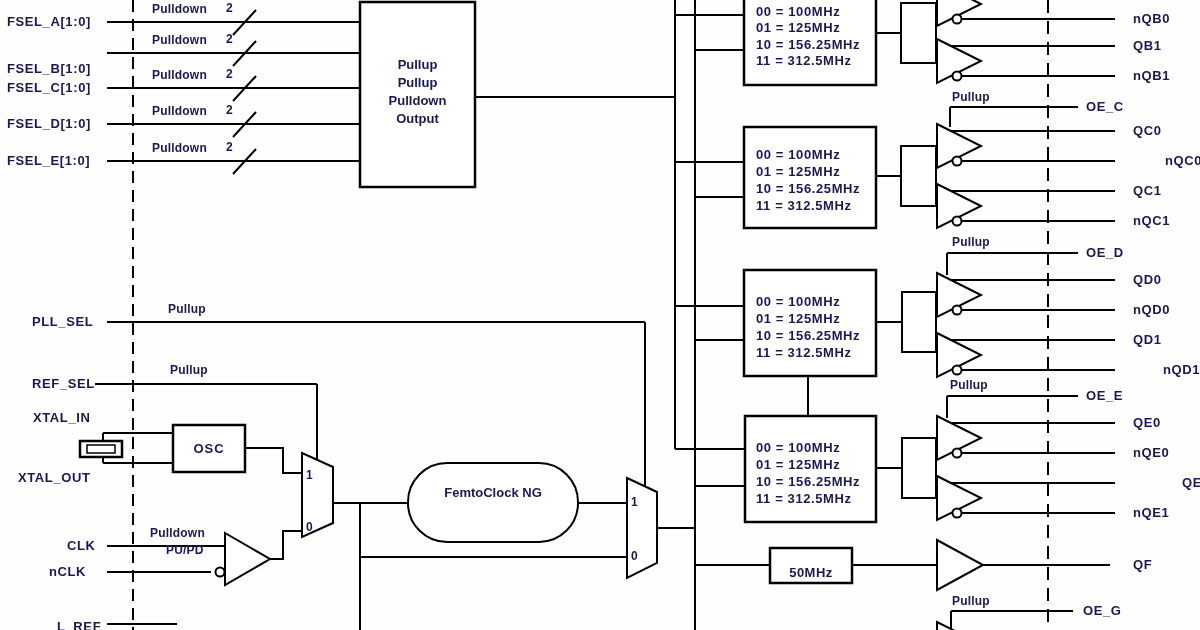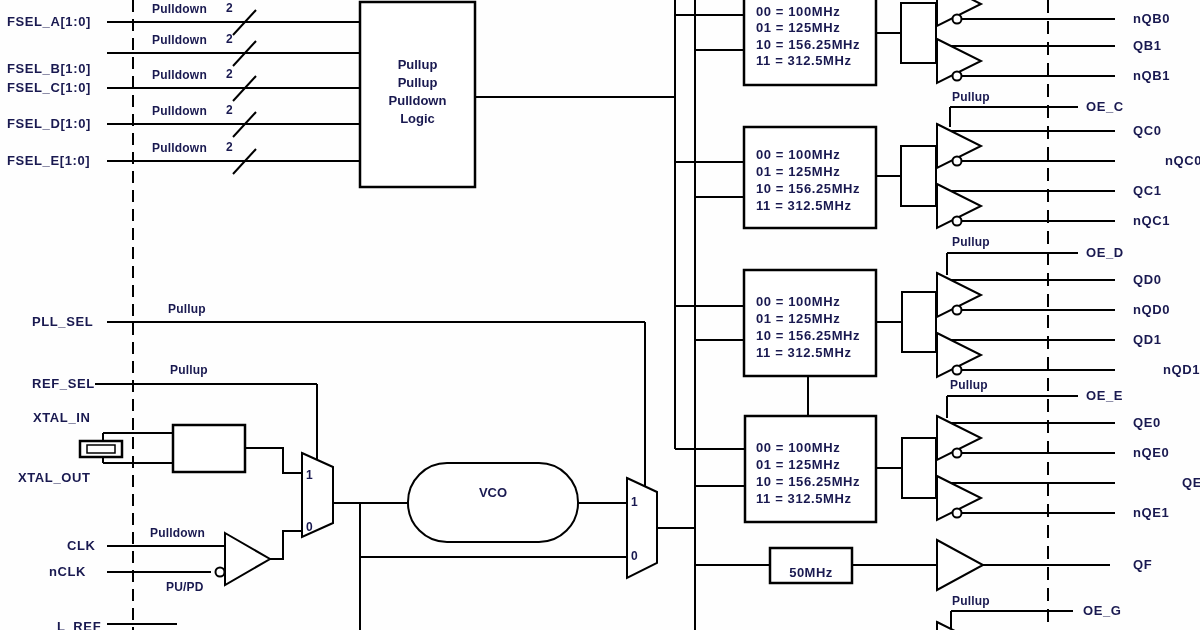--- a/index.html
+++ b/index.html
@@ -122,30 +122,31 @@
 <div class="lbl ann" style="left:152px;top:105px">Pulldown</div>
 <div class="lbl ann" style="left:152px;top:142px">Pulldown</div>
 <div class="lbl ann" style="left:226px;top:2px">2</div>
 <div class="lbl ann" style="left:226px;top:33px">2</div>
 <div class="lbl ann" style="left:226px;top:68px">2</div>
 <div class="lbl ann" style="left:226px;top:104px">2</div>
 <div class="lbl ann" style="left:226px;top:141px">2</div>
 <div class="lbl ann" style="left:168px;top:303px">Pullup</div>
 <div class="lbl ann" style="left:170px;top:364px">Pullup</div>
 <div class="lbl ann" style="left:150px;top:527px">Pulldown</div>
-<div class="lbl ann" style="left:166px;top:581px">PU/PD</div>
+<div class="lbl ann" style="left:166px;top:544px">PU/PD</div>
 
 <div class="blocktext" style="left:360px;top:56px;width:115px;font-size:13px;line-height:18px">
   <div>Pullup</div>
   <div>Pullup</div>
   <div>Pulldown</div>
-  <div>Logic</div>
+  <div>Output</div>
 </div>
+<div class="blocktext ctr" style="left:173px;top:425px;width:72px;height:47px;font-size:13px;letter-spacing:1px">OSC</div>
 <div class="blocktext" style="left:408px;top:484px;width:170px;font-size:13px;line-height:18px">
-  <div>VCO</div>
+  <div>FemtoClock NG</div>
 </div>
 <div class="blocktext ctr" style="left:770px;top:548px;width:82px;height:48px;font-size:13px;letter-spacing:0.5px">50MHz</div>
 
 <div class="lbl muxnum" style="left:306px;top:469px">1</div>
 <div class="lbl muxnum" style="left:306px;top:521px">0</div>
 <div class="lbl muxnum" style="left:631px;top:496px">1</div>
 <div class="lbl muxnum" style="left:631px;top:550px">0</div>
 
 <div class="lbl frow" style="left:756px;top:3px">00 = 100MHz</div>
 <div class="lbl frow" style="left:756px;top:19px">01 = 125MHz</div>

